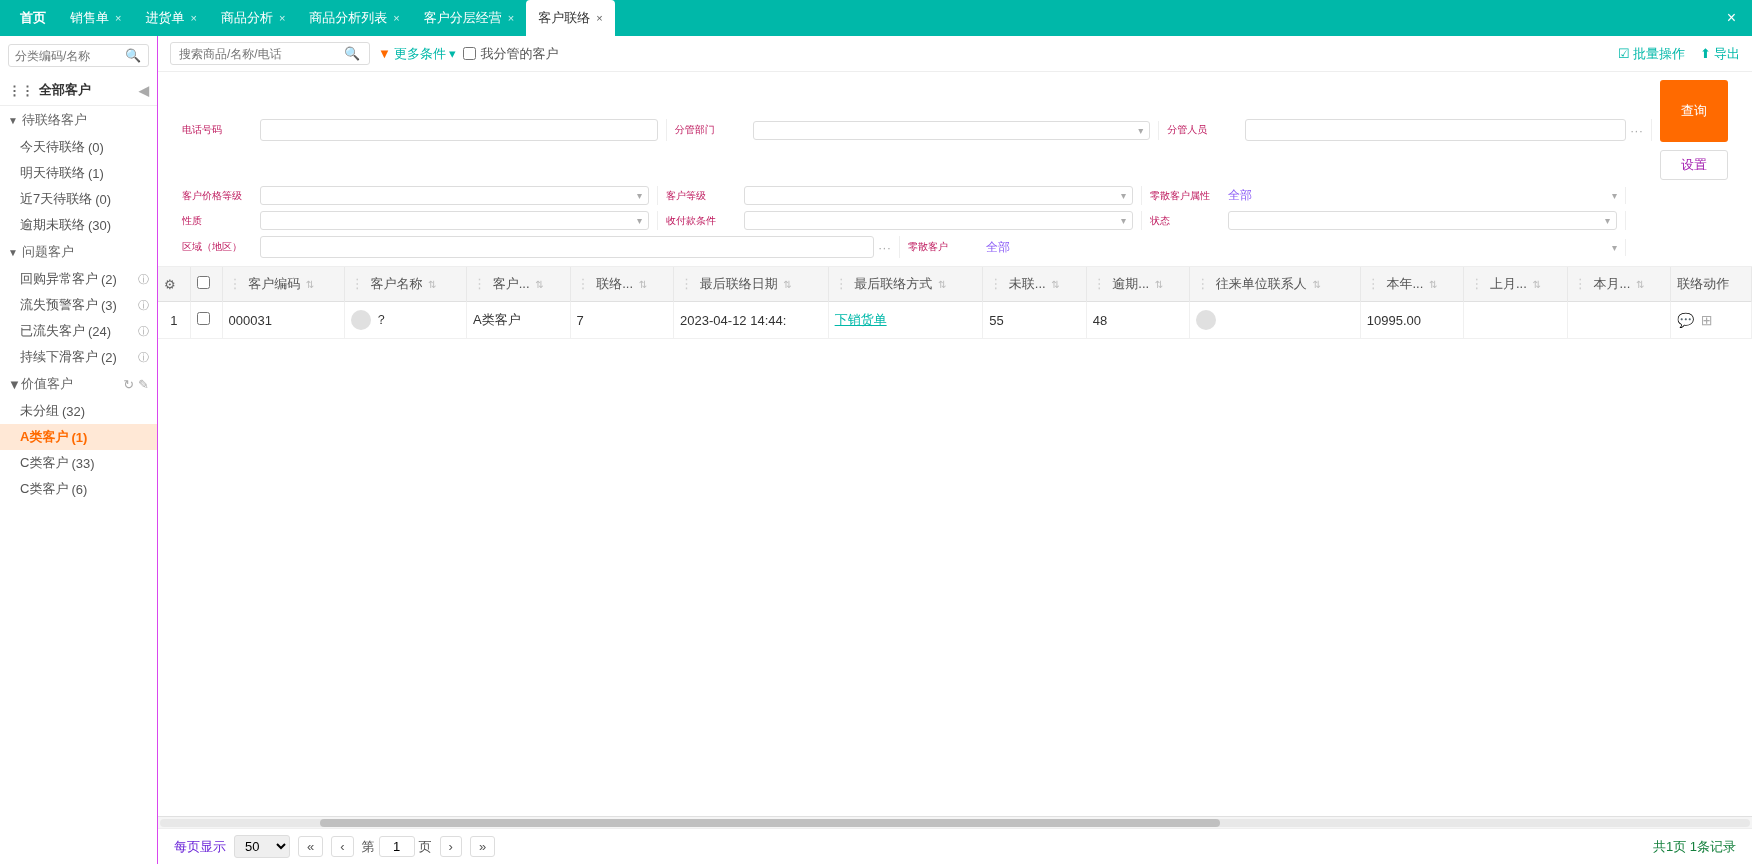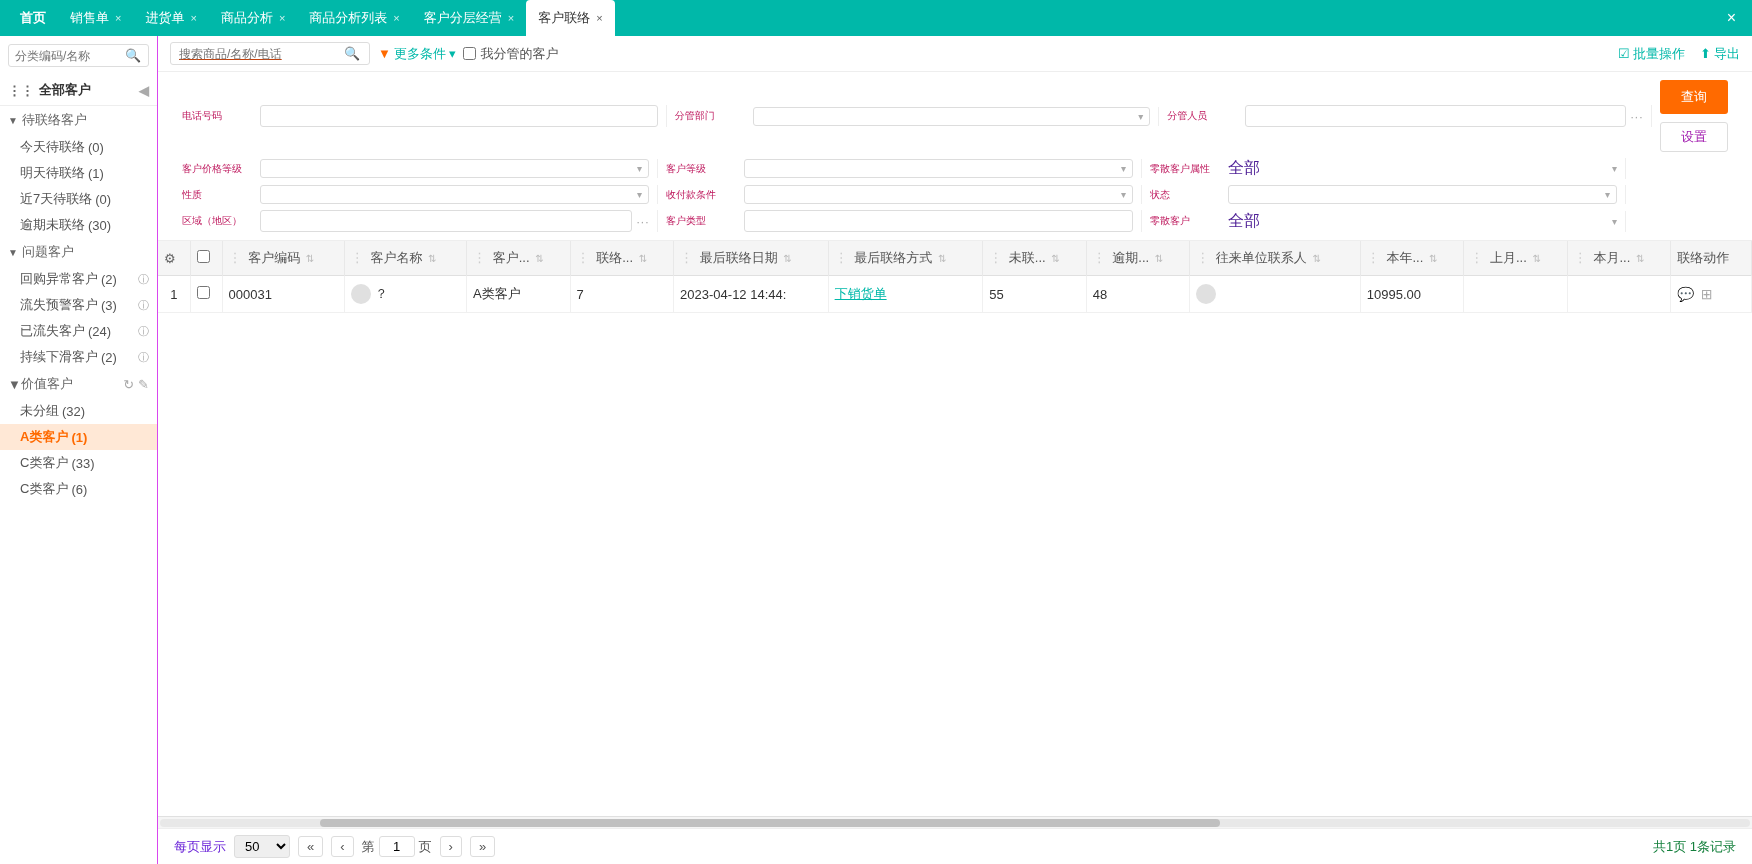--- a/index.html
+++ b/index.html
@@ -78,21 +78,21 @@
 
     
     .filter-bar {
       background: #fff; padding: 6px 12px; display: flex; align-items: center;
       border-bottom: 1px solid #eee; gap: 8px;
     }
     .filter-bar .search-box {
       display: flex; align-items: center; border: 1px solid #ddd; border-radius: 3px;
       padding: 3px 8px; width: 200px;
     }
-    .filter-bar .search-box input { border: none; outline: none; font-size: 12px; color: #c2410c; width: 100%; text-decoration: underline; }
+    .filter-bar .search-box input { border: none; outline: none; font-size: 12px; color: #c2410c; width: 100%; }
     .filter-bar .search-icon { color: #aaa; cursor: pointer; }
     .filter-bar .more-filter {
       display: flex; align-items: center; color: #00b8a9; cursor: pointer; gap: 3px; font-size: 12px;
     }
     .filter-bar .my-customers {
       display: flex; align-items: center; gap: 4px; color: #555; font-size: 12px; cursor: pointer;
     }
     .filter-bar .my-customers input[type=checkbox] { cursor: pointer; }
     .filter-bar .right-actions { margin-left: auto; display: flex; gap: 15px; align-items: center; text-align: center; }
     .filter-bar .right-actions .batch-op { color: #00b8a9; font-size: 12px; cursor: pointer; }
@@ -121,25 +121,25 @@
       font-size: 12px; outline: none; min-width: 0;
     }
     .filter-select {
       flex: 1; border: 1px solid #ddd; border-radius: 3px; padding: 3px 6px;
       font-size: 12px; outline: none; background: #fff; min-width: 0;
       display: flex; align-items: center; justify-content: space-between; cursor: pointer;
       color: #333;
     }
     .filter-select .placeholder { color: #999; }
     .filter-select .arrow { color: #aaa; font-size: 10px; }
-    .filter-text { flex: 1; font-size: 16px; color: #4c1d95; }
+    .filter-text { flex: 1; font-size: 12px; color: #8b5cf6; }
     .filter-dots { color: #aaa; cursor: pointer; margin-left: 4px; }
 
     .query-btn {
-      background: #ff6a00; color: #fff; border: none; padding: 8px 20px;
+      background: #ff6a00; color: #fff; border: none; padding: 22px 20px;
       border-radius: 3px; cursor: pointer; font-size: 13px; white-space: nowrap;
     }
     .setting-btn {
       background: #fff; color: #a21caf; border: 1px solid #ddd; padding: 5px 20px;
       border-radius: 3px; cursor: pointer; font-size: 13px; white-space: nowrap;
       margin-top: 4px; display: block;
     }
     .btn-group {
       display: flex; flex-direction: column; padding: 0 8px; gap: 4px;
     }
@@ -435,24 +435,20 @@
         <div style="width: 110px;"></div>
       </div>
 
       <div class="adv-filter-row">
         <div class="filter-cell">
           <span class="filter-label">区域（地区）</span>
           <input class="filter-input" style="flex: 1 1 0%;">
           <span class="filter-dots">···</span>
         </div>
         <div class="filter-cell">
-          <span class="filter-label">客户类型</span>
-          <input class="filter-input" style="">
-        </div>
-        <div class="filter-cell">
           <span class="filter-label">零散客户</span>
           <span class="filter-text">全部</span>
           <span class="arrow" style="color:#aaa;font-size:10px;">▾</span>
         </div>
         <div style="width: 110px;"></div>
       </div>
     </div>
 
     <div class="table-container">
       <table>

